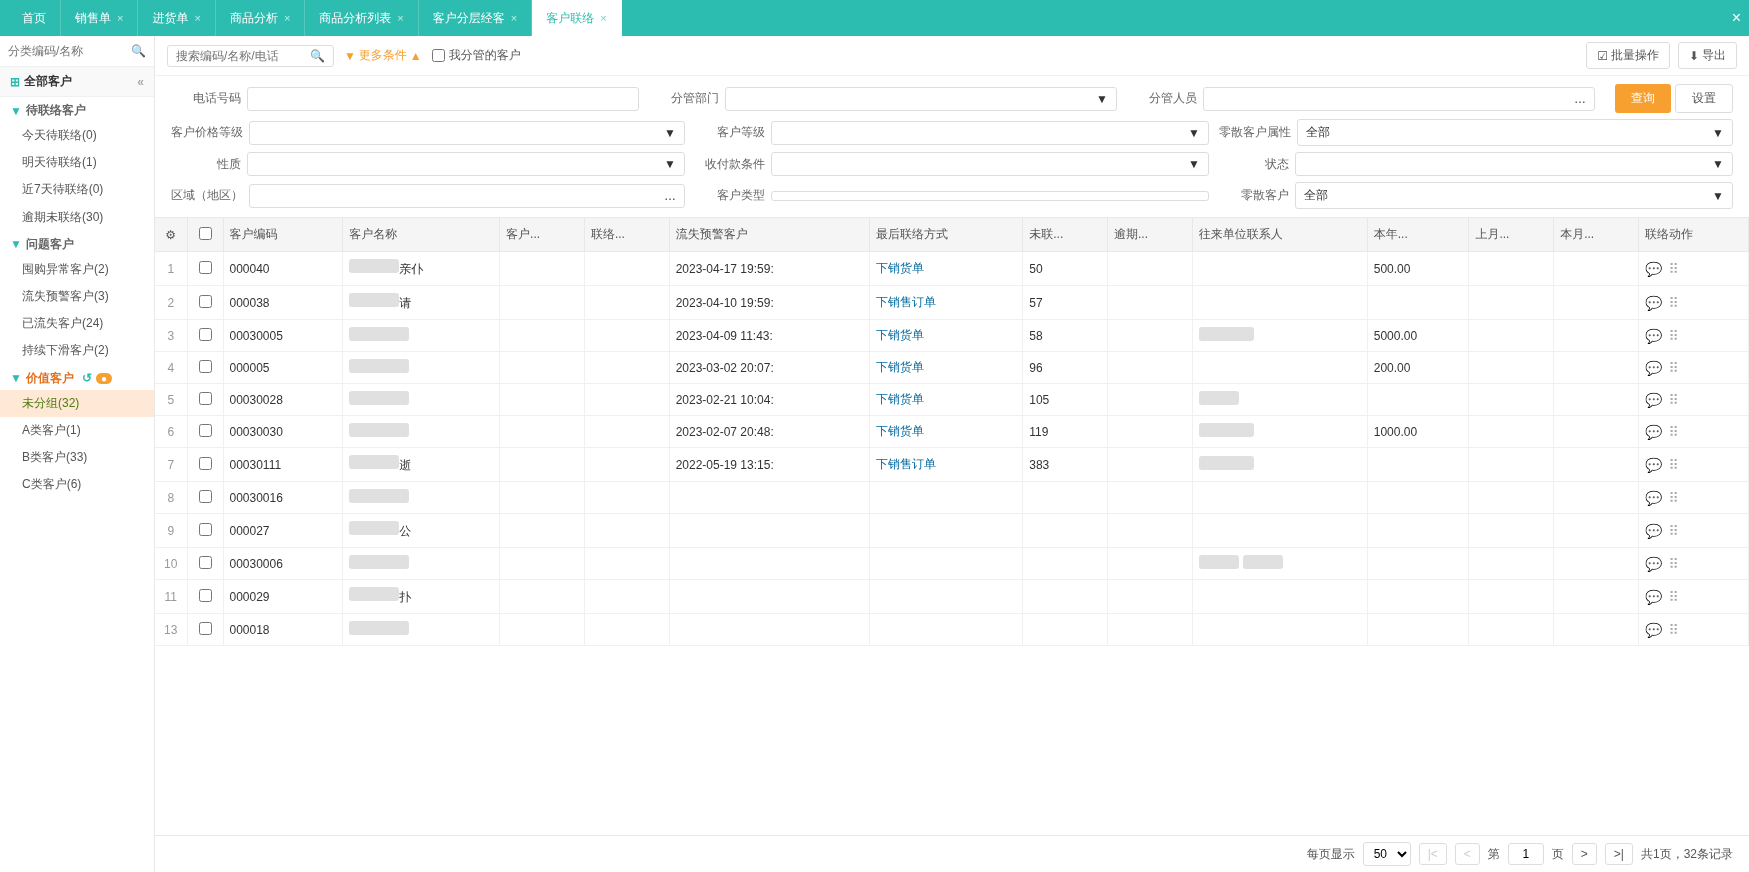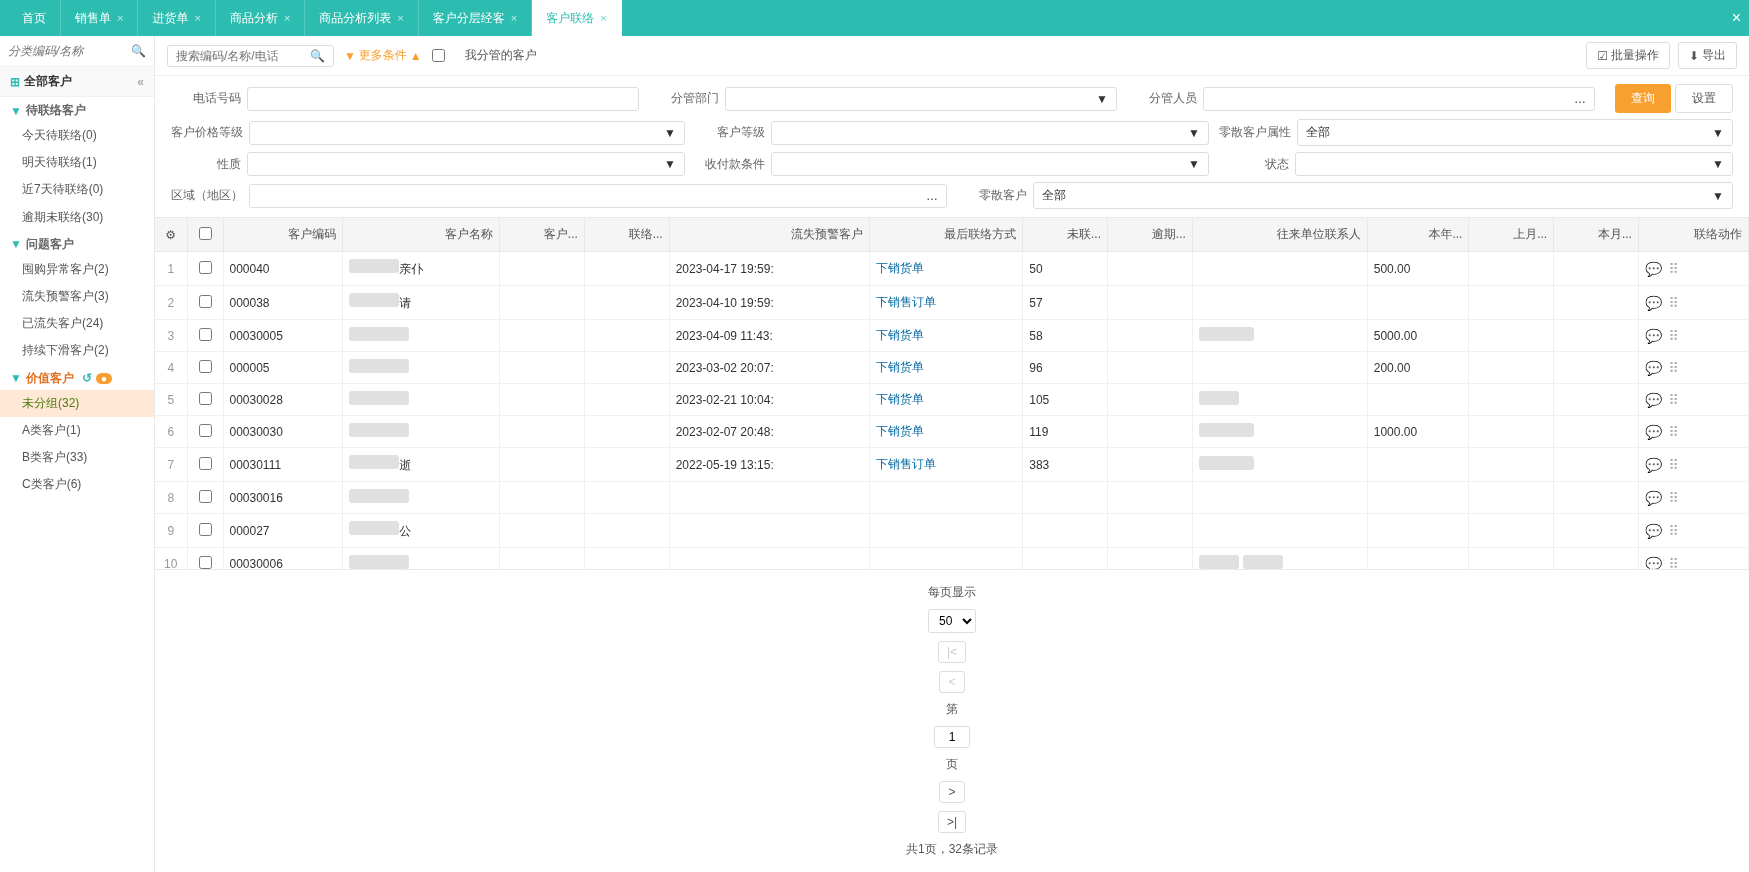--- a/index.html
+++ b/index.html
@@ -61,21 +61,20 @@
       align-items: center;
       border-bottom: 1px solid #f0f0f0;
       gap: 4px;
     }
     .sidebar-search input {
       border: none;
       outline: none;
       width: 100%;
       font-size: 12px;
       color: #b91c1c;
-      font-style: italic;
     }
     .sidebar-section-header {
       display: flex;
       align-items: center;
       padding: 6px 10px;
       font-weight: bold;
       color: #333;
       cursor: pointer;
       background: #f9f9f9;
       border-bottom: 1px solid #f0f0f0;
@@ -137,21 +136,21 @@
     .filter-more {
       color: #f7a030;
       cursor: pointer;
       display: flex;
       align-items: center;
       gap: 3px;
     }
     .filter-checkbox {
       display: flex;
       align-items: center;
-      gap: 20px;
+      gap: 4px;
       color: #555;
     }
     .filter-right {
       margin-left: auto;
       display: flex;
       align-items: center;
       gap: 8px;
     }
     .btn-batch {
       border: 1px solid #ddd;
@@ -259,21 +258,21 @@
       width: 100%;
       border-collapse: collapse;
       min-width: 1400px;
     }
     thead tr {
       background: #f5f5f5;
       border-bottom: 1px solid #e8e8e8;
     }
     thead th {
       padding: 8px 6px;
-      text-align: right;
+      text-align: left;
       color: #555;
       font-weight: normal;
       border-right: 1px solid #e8e8e8;
       white-space: nowrap;
       position: sticky;
       top: 0;
       background: #f5f5f5;
       z-index: 2;
     }
     thead th:first-child { width: 32px; text-align: center; }
@@ -312,27 +311,26 @@
       font-size: 14px;
     }
     .settings-col {
       text-align: center;
     }
 
     
     .pagination-bar {
       background: #fff;
       border-top: 1px solid #e8e8e8;
-      padding: 14px 16px;
+      padding: 6px 16px;
       display: flex;
       align-items: center;
       gap: 8px;
       flex-shrink: 0;
       justify-content: flex-end;
-      flex-direction: column;
     }
     .pagination-bar span { color: #555; }
     .pagination-btn {
       border: 1px solid #ddd;
       background: #fff;
       padding: 3px 8px;
       border-radius: 3px;
       cursor: pointer;
       color: #555;
     }
@@ -559,20 +557,27 @@
       </div>
       <div class="filter-row">
         <div class="filter-field">
           <span class="filter-label">区域（地区）</span>
           <div class="filter-select">
               <span></span>
               <span>…</span>
             </div>
         </div>
         <div class="filter-field">
+          <span class="filter-label">客户类型</span>
+          <div class="filter-select">
+              <span></span>
+              <span></span>
+            </div>
+        </div>
+        <div class="filter-field">
           <span class="filter-label">零散客户</span>
           <div class="filter-select">
             <span>全部</span>
               <span>▼</span>
           </div>
         </div>
       </div>
     </div>
 
     <div class="table-container">

